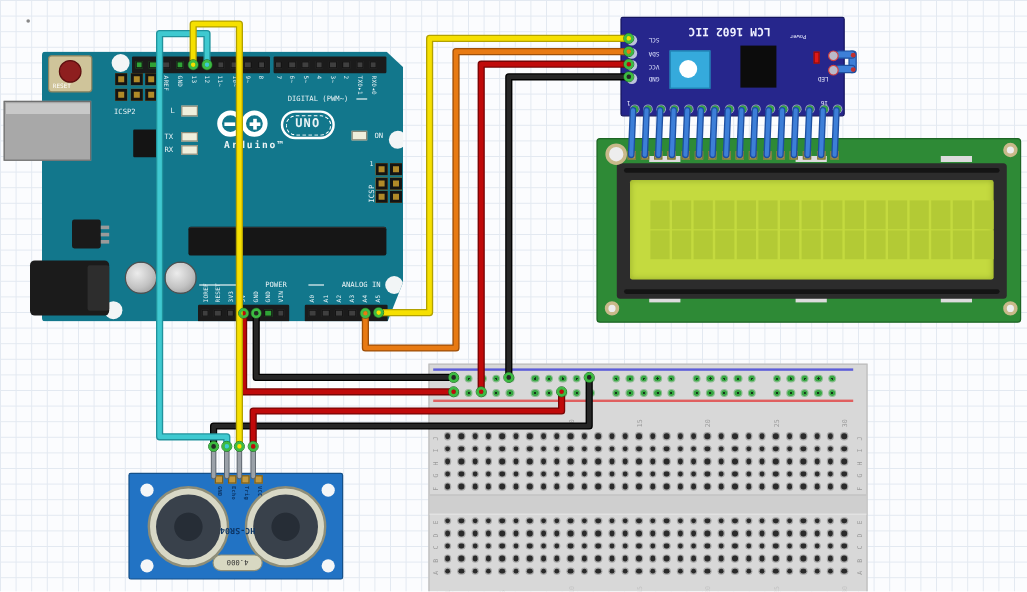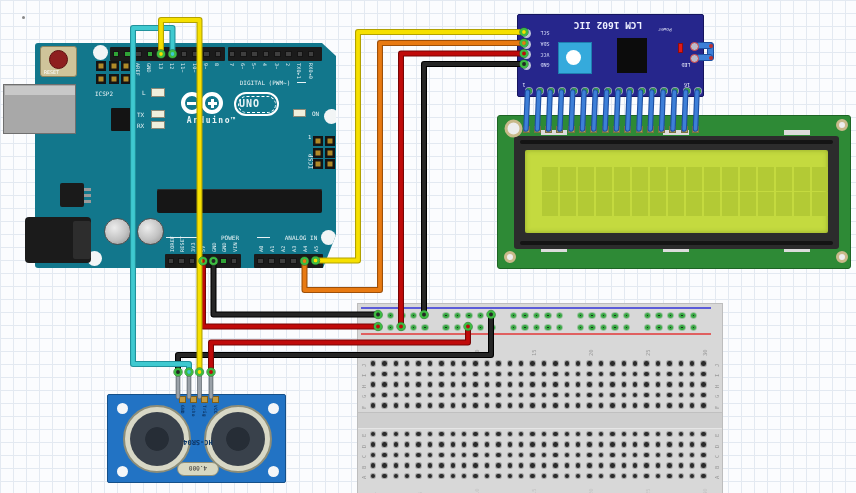--- a/index.html
+++ b/index.html
@@ -64,21 +64,21 @@
     <div class="hlab" style="left:102px;top:79px;">RX</div>
     <div class="abs" style="left:76px;top:65px;width:20px;height:23px;background:#141414;border-radius:1px;"></div>
 
     <div class="abs" style="left:146px;top:49px;width:22px;height:22px;border:4.5px solid #fff;border-radius:50%;box-sizing:border-box;"></div>
     <div class="abs" style="left:166px;top:49px;width:22px;height:22px;border:4.5px solid #fff;border-radius:50%;box-sizing:border-box;"></div>
     <div class="abs" style="left:152px;top:59px;width:9px;height:2.5px;background:#fff;"></div>
     <div class="abs" style="left:173px;top:59px;width:9px;height:2.5px;background:#fff;"></div>
     <div class="abs" style="left:176.2px;top:55.8px;width:2.5px;height:9px;background:#fff;"></div>
     <div class="abs" style="left:199px;top:49px;width:45px;height:24px;border:2.5px solid #fff;border-radius:13px;box-sizing:border-box;"></div>
     <div class="abs" style="left:202.5px;top:52.5px;width:38px;height:17px;border:1px dashed #fff;border-radius:9px;box-sizing:border-box;"></div>
-    <div class="hlab" style="left:204px;top:54.5px;width:35px;font:bold 10px 'DejaVu Sans Mono',monospace;letter-spacing:1px;">UNO</div>
+    <div class="hlab" style="left:204px;top:54.5px;width:35px;text-align:center;font:bold 10px 'DejaVu Sans Mono',monospace;letter-spacing:1px;">UNO</div>
     <div class="hlab" style="left:145px;top:73px;width:64px;text-align:center;font:bold 8px 'DejaVu Sans Mono',monospace;letter-spacing:1.5px;">Arduino™</div>
 
     <div class="abs" style="left:258px;top:66px;width:13px;height:8px;background:#efefdc;border:1px solid #8a8a78;box-sizing:border-box;"></div>
     <div class="hlab" style="left:277px;top:67px;">ON</div>
 
     <div id="icsp-pins" class="abs"></div>
     <div class="vlab" style="left:272px;top:126px;transform:rotate(-90deg);font-size:6px;">ICSP</div>
     <div class="hlab" style="left:273px;top:91px;font-size:5.5px;">1</div>
 
     <div class="abs" style="left:122px;top:146px;width:165px;height:24px;background:#161616;border-radius:2px;box-shadow:inset 0 1px 0 #2e2e2e;"></div>

